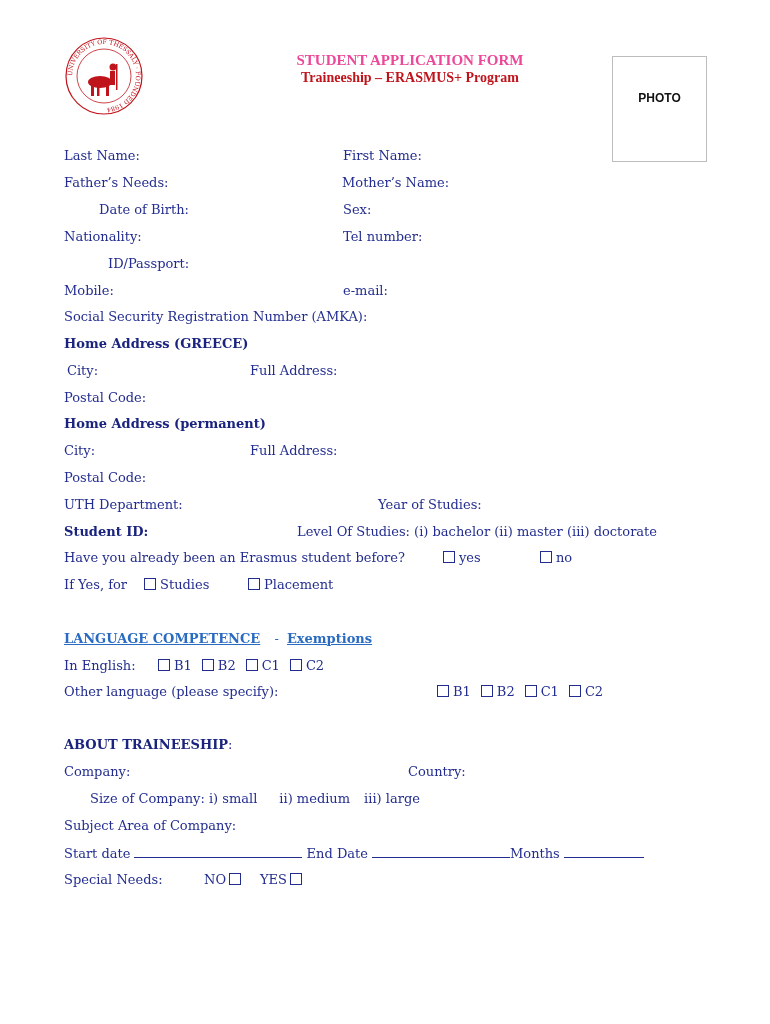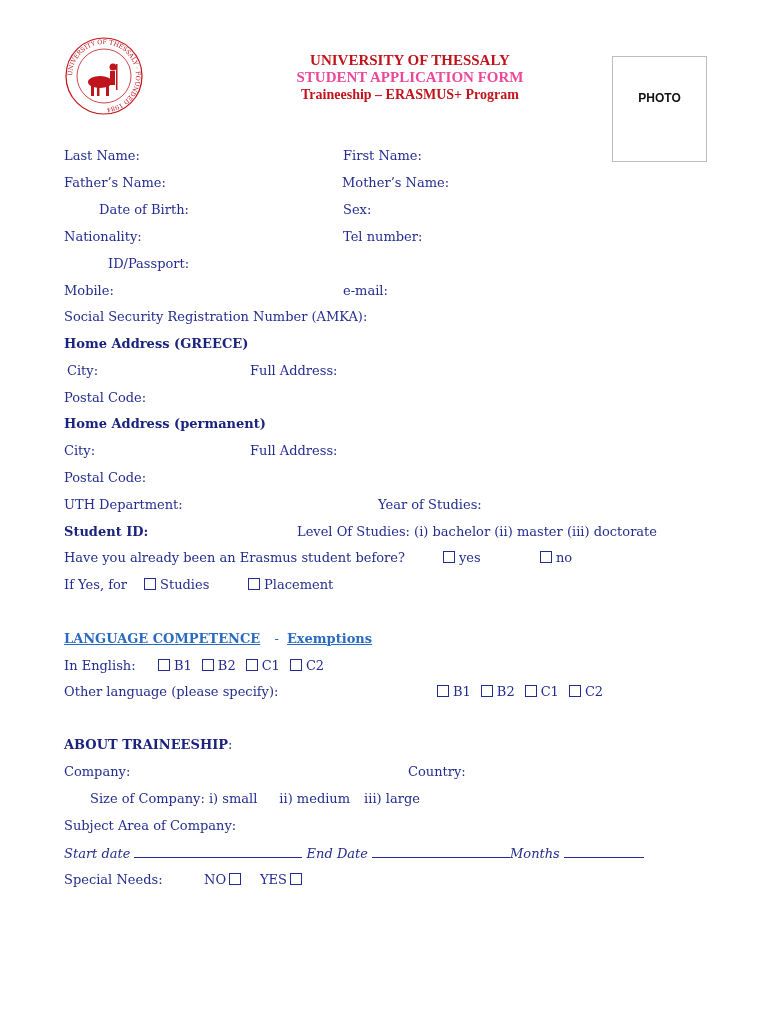--- a/index.html
+++ b/index.html
@@ -35,32 +35,31 @@
     <rect x="27" y="48" width="3" height="12"></rect>
     <rect x="42" y="48" width="3" height="12"></rect>
     <rect x="33" y="49" width="2.5" height="11"></rect>
     <rect x="46" y="35" width="5" height="14"></rect>
     <circle cx="49" cy="31" r="3.5"></circle>
     <rect x="52" y="28" width="1.5" height="26"></rect>
   </g>
 </svg>
 
 <div class="abs hdr" style="left:270px; top:52px; width:280px;">
-  <div class="red">UNIVERSITY OF THESSALY</div>
   <div class="black">STUDENT APPLICATION FORM</div>
   <div class="red2">Traineeship – ERASMUS+ Program</div>
 </div>
 
 <div class="photo">
     <span>PHOTO</span>
   </div>
 
 <div class="abs lbl" style="left:64px; top:148px;">Last Name:</div>
 <div class="abs lbl" style="left:343px; top:148px;text-align:center;">First Name:</div>
-<div class="abs lbl" style="left:64px; top:175px;">Father’s Name:</div>
+<div class="abs lbl" style="left:64px; top:175px;">Father’s Needs:</div>
 <div class="abs lbl" style="left:342px; top:175px;">Mother’s Name:</div>
 <div class="abs lbl" style="left:64px; top:202px;margin-left:35px;">Date of Birth:</div>
 <div class="abs lbl" style="left:343px; top:202px;">Sex:</div>
 <div class="abs lbl" style="left:64px; top:229px;">Nationality:</div>
 <div class="abs lbl" style="left:343px; top:229px;">Tel number:</div>
 <div class="abs lbl" style="left:64px; top:256px;margin-left:44px;">ID/Passport:</div>
 <div class="abs lbl" style="left:64px; top:283px;">Mobile:</div>
 <div class="abs lbl" style="left:343px; top:283px;">e-mail:</div>
 <div class="abs lbl" style="left:64px; top:309px;">Social Security Registration Number (AMKA):</div>
 
@@ -97,19 +96,19 @@
 <div class="abs lbl" style="left:64px; top:684px;">Other language (please specify):</div>
 <div class="abs lbl" style="left:437px; top:684px;">
   <span style="margin-right:10px;"><span class="cb"></span><span>B1</span></span><span style="margin-right:10px;"><span class="cb"></span><span>B2</span></span><span style="margin-right:10px;"><span class="cb"></span><span>C1</span></span><span><span class="cb"></span><span>C2</span></span>
 </div>
 
 <div class="abs lbl" style="left:64px; top:737px;"><span class="bold">ABOUT TRAINEESHIP</span><span>:</span></div>
 <div class="abs lbl" style="left:64px; top:764px;">Company:</div>
 <div class="abs lbl" style="left:408px; top:764px;">Country:</div>
 <div class="abs lbl" style="left:80px; top:791px;margin-left:10px;"><span>Size of Company: i) small</span><span style="margin-left:22px;">ii) medium</span><span style="margin-left:14px;">iii) large</span></div>
 <div class="abs lbl" style="left:64px; top:818px;">Subject Area of Company:</div>
-<div class="abs lbl" style="left:64px; top:845px;font-style:italic;">
+<div class="abs lbl" style="left:64px; top:845px;">
   <span>Start date</span><span class="line" style="width:168px; margin-left:4px;"></span>
   <span>End Date</span><span class="line" style="width:138px; margin-left:4px;"></span><span>Months</span><span class="line" style="width:80px; margin-left:4px;"></span>
 </div>
 <div class="abs lbl" style="left:64px; top:872px;">Special Needs:</div>
 <div class="abs lbl" style="left:204px; top:872px;"><span>NO</span><span class="cb" style="margin-left:3px;"></span></div>
 <div class="abs lbl" style="left:260px; top:872px;"><span>YES</span><span class="cb" style="margin-left:3px;"></span></div>
 
 </body></html>

